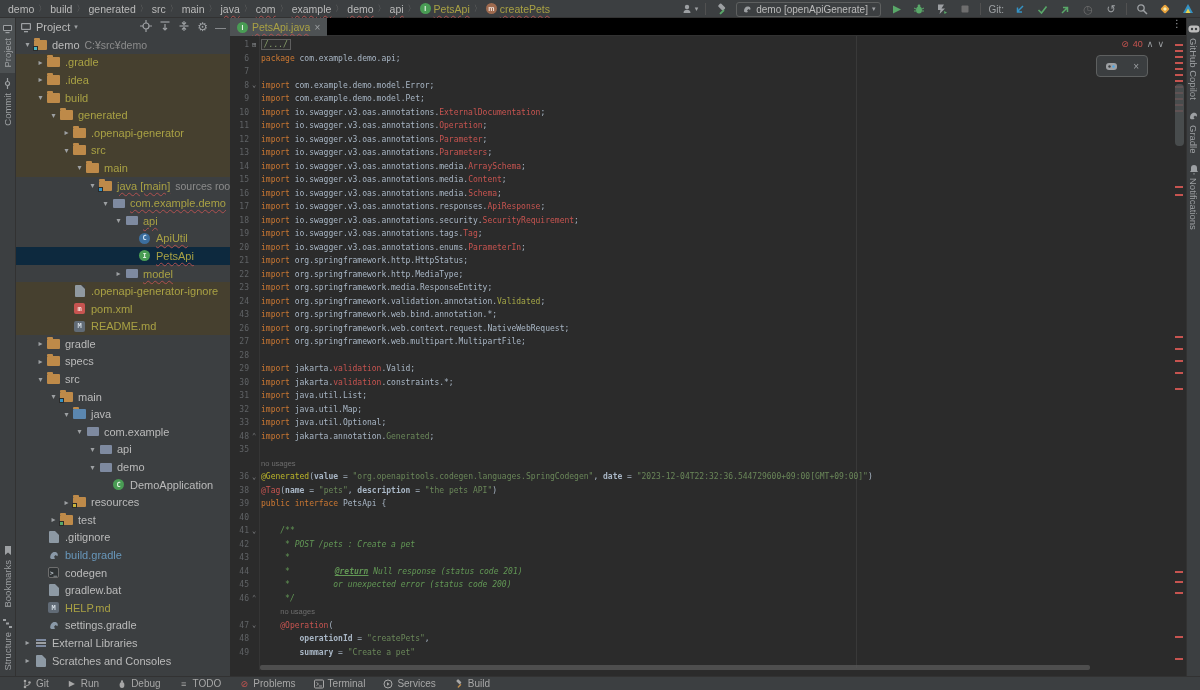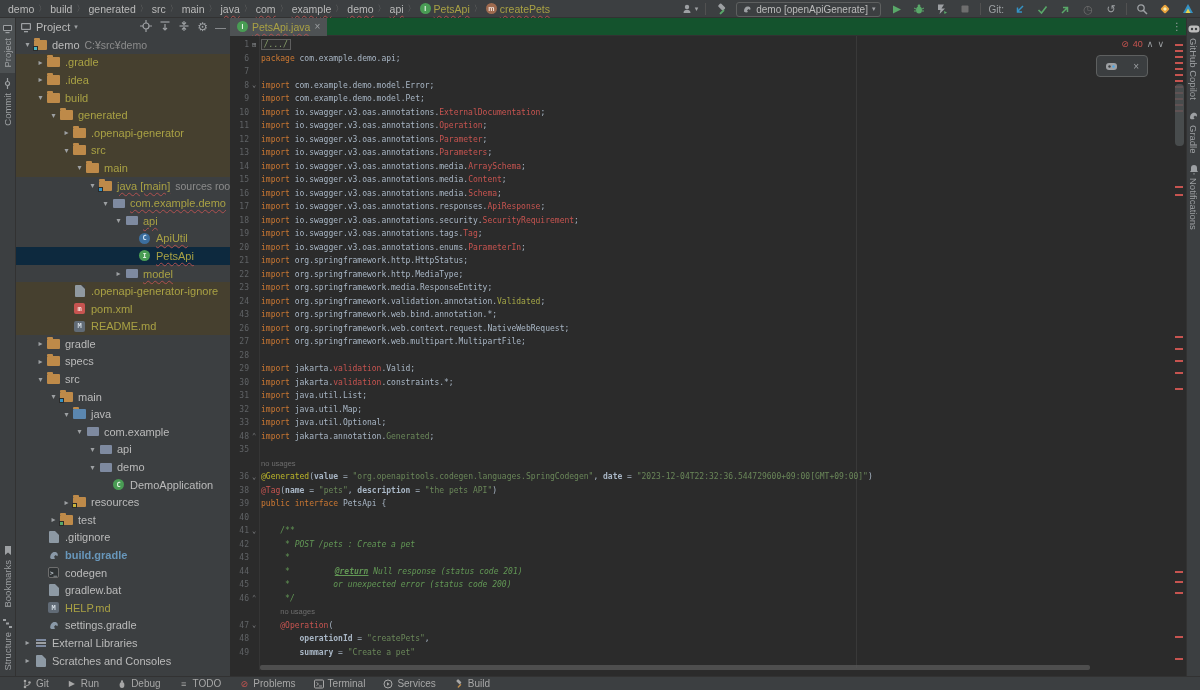--- a/index.html
+++ b/index.html
@@ -30,22 +30,22 @@
   .git-label { font-size:10px; color:#9DA0A3; }
   .glyph { font-size:11px; line-height:1; }
 
   
   .proj-header { position:absolute; left:16px; top:18px; width:214px; height:18px; background:#3C3F41;
                  display:flex; align-items:center; padding:0 4px; font-size:11px; gap:4px; }
   .proj-header .title { display:flex; gap:4px; align-items:center; cursor:pointer; }
   .ph-icons { margin-left:auto; display:flex; gap:7px; align-items:center; color:#9DA0A3; }
   .ph-icons span { cursor:pointer; font-size:11px; }
 
-  .tabbar { position:absolute; left:230px; top:18px; width:956px; height:18px; background:#14532d;
-            border-bottom:1px solid #323232; display:flex; align-items:center; }
+  .tabbar { position:absolute; left:230px; top:18px; width:956px; height:18px; background:#000000;
+            border-bottom:1px solid #323232; display:flex; }
   .tab { height:18px; display:flex; align-items:center; gap:4px; background:#4E5254; padding:0 7px;
          font-size:10.5px; cursor:pointer; }
   .tab .t-title { color:#A9A144; text-decoration:underline wavy #B05050 1px; text-underline-offset:2px; }
   .tab .t-close { color:#9DA0A3; font-size:10px; cursor:pointer; }
   .tab-kebab { margin-left:auto; margin-right:4px; color:#9DA0A3; font-size:10px; cursor:pointer; }
 
   
   .stripe-left { position:absolute; left:0; top:18px; width:16px; height:658px; background:#3C3F41;
                  border-right:1px solid #323232; display:flex; flex-direction:column; align-items:center; }
   .stripe-right { position:absolute; left:1186px; top:18px; width:14px; height:658px; background:#3C3F41;
@@ -595,21 +595,21 @@
         </span>
         <span class="tr-lbl normal">test</span>
       </div>
       <div class="tree-row" style="padding-left: 19px;">
         <span class="tr-chev"></span>
         <span class="tr-ico">
           <span class="i-file"></span>
         </span>
         <span class="tr-lbl normal">.gitignore</span>
       </div>
-      <div class="tree-row" style="padding-left: 19px; font-weight: bold;">
+      <div class="tree-row" style="padding-left: 19px;">
         <span class="tr-chev"></span>
         <span class="tr-ico">
           <svg width="12" height="12" viewBox="0 0 11 11">
             <path d="M2 8c0-3.5 2.2-6 5-5.2 2 .6 2.6 2.7 1.5 3.9L7 5.5 5.5 7 6.5 8.7C5 9.6 2 9.5 2 8z" fill="#8A99A8"></path>
           </svg>
         </span>
         <span class="tr-lbl modified">build.gradle</span>
       </div>
       <div class="tree-row" style="padding-left: 19px;">
         <span class="tr-chev"></span>

